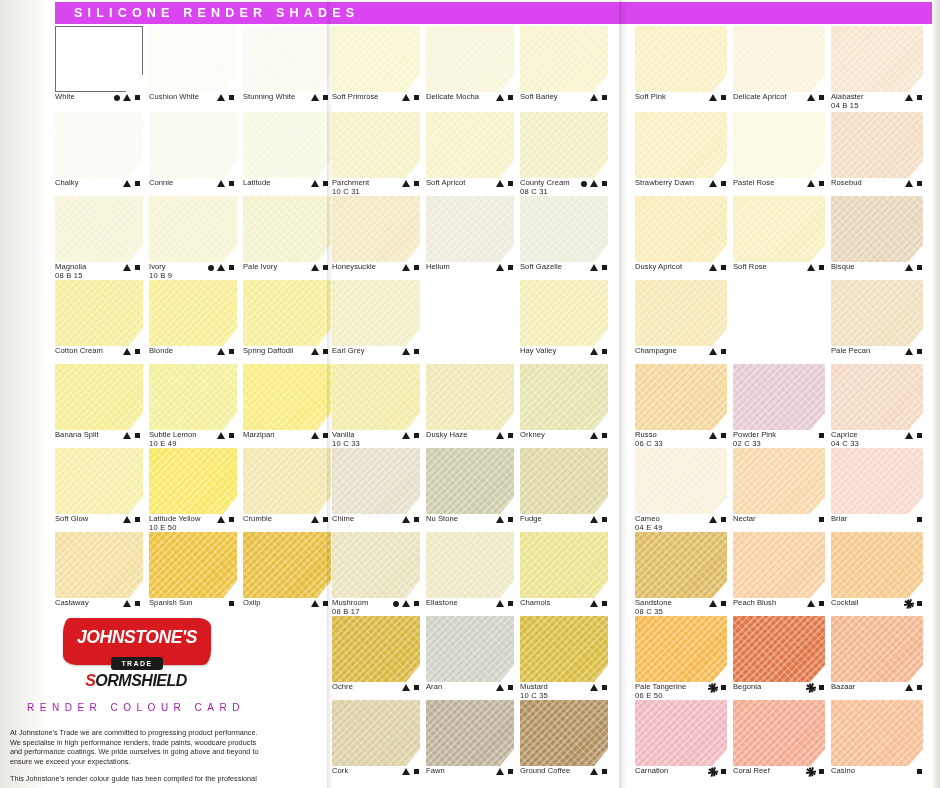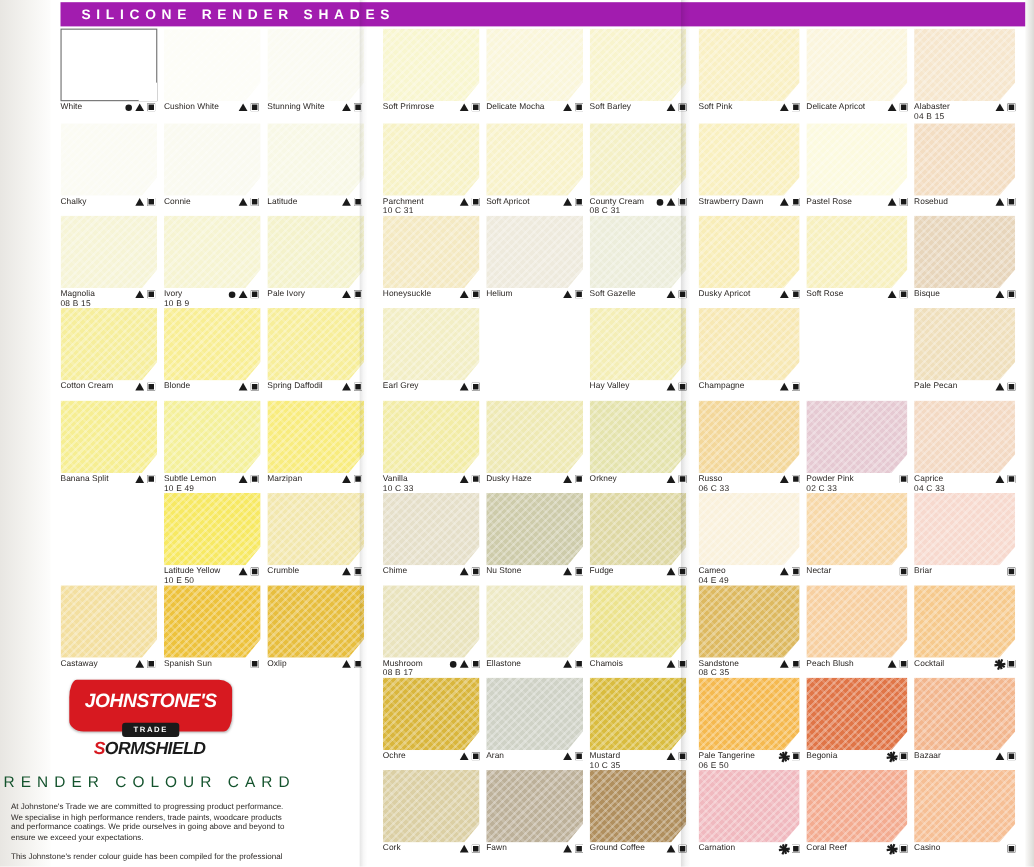--- a/index.html
+++ b/index.html
@@ -29,33 +29,33 @@
   }
   .scan-right-edge{
     position:absolute;right:0;top:0;width:8px;height:788px;
     background:linear-gradient(to left,#dcdad6,#fbfbfa);
     z-index:3;pointer-events:none;
   }
 
   
   .header-bar{
     position:absolute;left:55px;top:2px;width:880px;height:22px;
-    background:#a21caf;
+    background:#d946ef;
     z-index:2;
   }
   .header-bar .title{
     position:absolute;left:19px;top:4px;
     font-size:12.5px;font-weight:bold;letter-spacing:5.2px;
     color:#ffffff;white-space:nowrap;
   }
 
   
   .col{position:absolute;top:26px;z-index:1;}
   #col-1{left:55px;width:272px;}
-  #col-2{left:348px;width:276px;}
+  #col-2{left:332px;width:276px;}
   #col-3{left:635px;width:290px;}
 
   .swatch-row{position:relative;height:84px;}
   .swatch-row.r-first{height:86px;}
 
   .cell{position:absolute;top:0;height:66px;}
   .cell.c0{left:0;}
   .cell.c1{left:94px;}
   .cell.c2{left:188px;}
   #col-3 .cell.c1{left:98px;}
@@ -150,21 +150,21 @@
     font-size:7px;font-weight:bold;letter-spacing:1.4px;line-height:13px;
   }
   .stormshield{
     position:absolute;left:0;right:0;top:58px;text-align:center;
     font-size:16px;font-weight:bold;font-style:italic;letter-spacing:-0.5px;
     color:#1a1a1a;
   }
   .stormshield em{color:#d71920;font-style:italic;}
   .rcc{
     position:absolute;left:0;right:0;top:88px;text-align:center;
-    font-size:14px;letter-spacing:5.5px;color:#14532d;
+    font-size:10px;letter-spacing:5.5px;color:#a21caf;
   }
   .body-copy{
     position:absolute;left:10px;top:114px;width:256px;
     font-size:7.3px;line-height:9.6px;color:#2b2724;text-align:left;
   }
   .body-copy p{margin:0 0 8px 0;}
 </style>
 </head>
 <body>
 
@@ -364,20 +364,32 @@
         <div class="label">
           <span class="nm">Marzipan</span>
         </div>
         <div class="marks">
           <span class="m tri"></span>
           <span class="m sq"></span>
         </div>
       </div>
     </div>
     <div class="swatch-row">
+      <div class="cell c0">
+        <div class="chip" style="background: rgb(247, 239, 168);">
+          <div class="texture"></div>
+        </div>
+        <div class="label">
+          <span class="nm">Soft Glow</span>
+        </div>
+        <div class="marks">
+          <span class="m tri"></span>
+          <span class="m sq"></span>
+        </div>
+      </div>
       <div class="cell c1">
         <div class="chip" style="background: rgb(247, 233, 99);">
           <div class="texture"></div>
         </div>
         <div class="label">
           <span class="nm">Latitude Yellow</span>
           <span class="code">10 E 50</span>
         </div>
         <div class="marks">
           <span class="m tri"></span>

